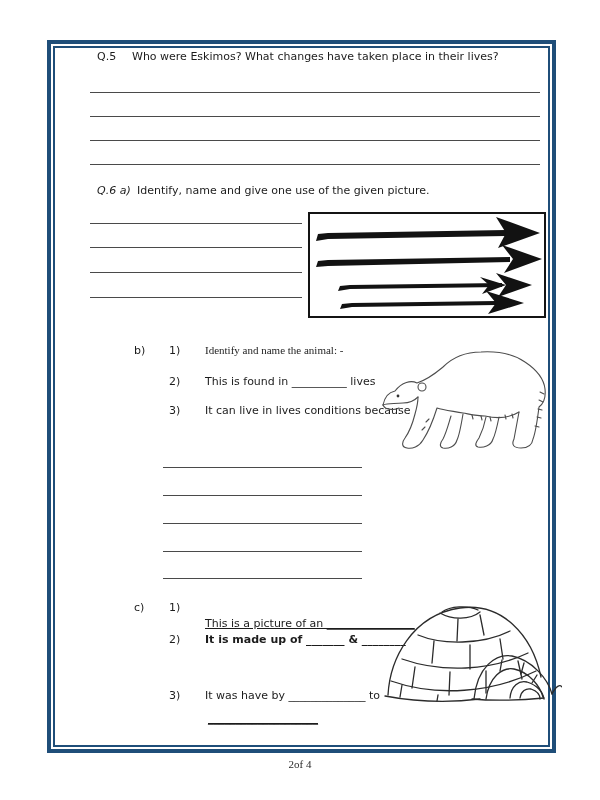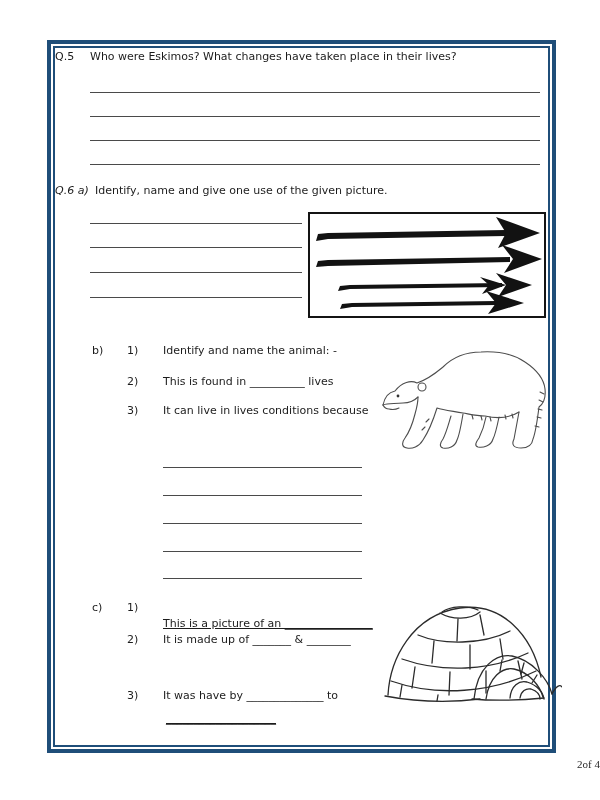--- a/index.html
+++ b/index.html
@@ -1,37 +1,37 @@
 <!DOCTYPE html>
 <html><head>
 <meta charset="utf-8">
 <style>
   html,body{margin:0;padding:0;background:#ffffff;}
   .page{
     position:relative;width:600px;height:800px;overflow:hidden;background:#fff;
     font-family:"DejaVu Sans","Liberation Sans",sans-serif;
     font-size:11px;color:#1c1c1c;
   }
-  .abs{position:absolute;white-space:nowrap;}
+  .abs{position:absolute;white-space:nowrap;margin-left:42px;}
   .frame-outer{
     position:absolute;left:47px;top:40px;width:509px;height:713px;
     border:4px solid #1F4E79;box-sizing:border-box;
   }
   .frame-inner{
     position:absolute;left:2px;top:2px;right:2px;bottom:2px;
     border:2px solid #1F4E79;
   }
   .aline{position:absolute;height:0;border-bottom:1px solid #4a4a4a;}
   .fig{position:absolute;}
   .arrowbox{
     position:absolute;left:308px;top:212px;width:238px;height:106px;
     border:2px solid #141414;background:#fff;box-sizing:border-box;
   }
   .footer{
-    position:absolute;left:0;top:758px;width:600px;text-align:right;
+    position:absolute;left:0;top:758px;width:600px;text-align:center;
     font-family:"Liberation Serif","DejaVu Serif",serif;font-size:11px;color:#2a2a2a;
   }
 </style>
 </head>
 <body>
 
 <div class="page">
 
   <div class="frame-outer">
     <div class="frame-inner"></div>
@@ -62,21 +62,21 @@
         <path d="M186,59 L222,71 L188,83 L196,71 Z"></path>
         <path d="M170,63 L196,71 L172,80 L179,71 Z"></path>
         <polygon points="30,95 32,90 42,89 186,87 186,91 42,93"></polygon>
         <path d="M176,77 L214,89 L178,100 L186,89 Z"></path>
       </g>
     </svg>
   </div>
 
   <span class="abs" style="left:92px;top:344px;">b)</span>
   <span class="abs" style="left:127px;top:344px;">1)</span>
-  <span class="abs" style="left:163px;top:344px;">Identify and name the animal: -</span>
+  <span class="abs" style="left:163px;top:344px;font-family:Liberation Serif, serif;">Identify and name the animal: -</span>
   <span class="abs" style="left:127px;top:375px;">2)</span>
   <span class="abs" style="left:163px;top:375px;">This is found in __________ lives</span>
   <span class="abs" style="left:127px;top:404px;">3)</span>
   <span class="abs" style="left:163px;top:404px;">It can live in lives conditions because</span>
 
   <div class="aline" style="left:163px;top:467px;width:199px;"></div>
   <div class="aline" style="left:163px;top:495px;width:199px;"></div>
   <div class="aline" style="left:163px;top:523px;width:199px;"></div>
   <div class="aline" style="left:163px;top:551px;width:199px;"></div>
   <div class="aline" style="left:163px;top:578px;width:199px;"></div>
@@ -96,21 +96,21 @@
         <path d="M163,55 l4,2 M162,63 l4,2 M161,72 l4,1 M160,80 l4,1 M158,89 l4,1"></path>
         <path d="M48,90 l-3,3 M52,82 l-3,3"></path>
       </g>
     </svg>
   </div>
 
   <span class="abs" style="left:92px;top:601px;">c)</span>
   <span class="abs" style="left:127px;top:601px;">1)</span>
   <span class="abs" style="left:163px;top:617px;text-decoration:underline;">This is a picture of an ________________</span>
   <span class="abs" style="left:127px;top:633px;">2)</span>
-  <span class="abs" style="left:163px;top:633px;">It is made up of _______ &amp; ________</span>
+  <span class="abs" style="left:163px;top:633px;font-weight:bold;">It is made up of _______ &amp; ________</span>
   <span class="abs" style="left:127px;top:689px;">3)</span>
   <span class="abs" style="left:163px;top:689px;">It was have by ______________ to</span>
   <span class="abs" style="left:166px;top:712px;text-decoration:underline;">____________________</span>
 
   <div class="fig" style="left:382px;top:595px;width:180px;height:128px;">
     <svg width="180" height="128" viewBox="0 0 180 128">
       <g stroke="#2b2b2b" stroke-width="1.3" fill="none" stroke-linecap="round" stroke-linejoin="round">
         <path d="M6,100 C8,64 30,20 78,13 C120,7 150,40 159,82"></path>
         <path d="M3,101 C40,108 75,107 98,104"></path>
         <path d="M60,17 C68,11 86,10 96,15"></path>

